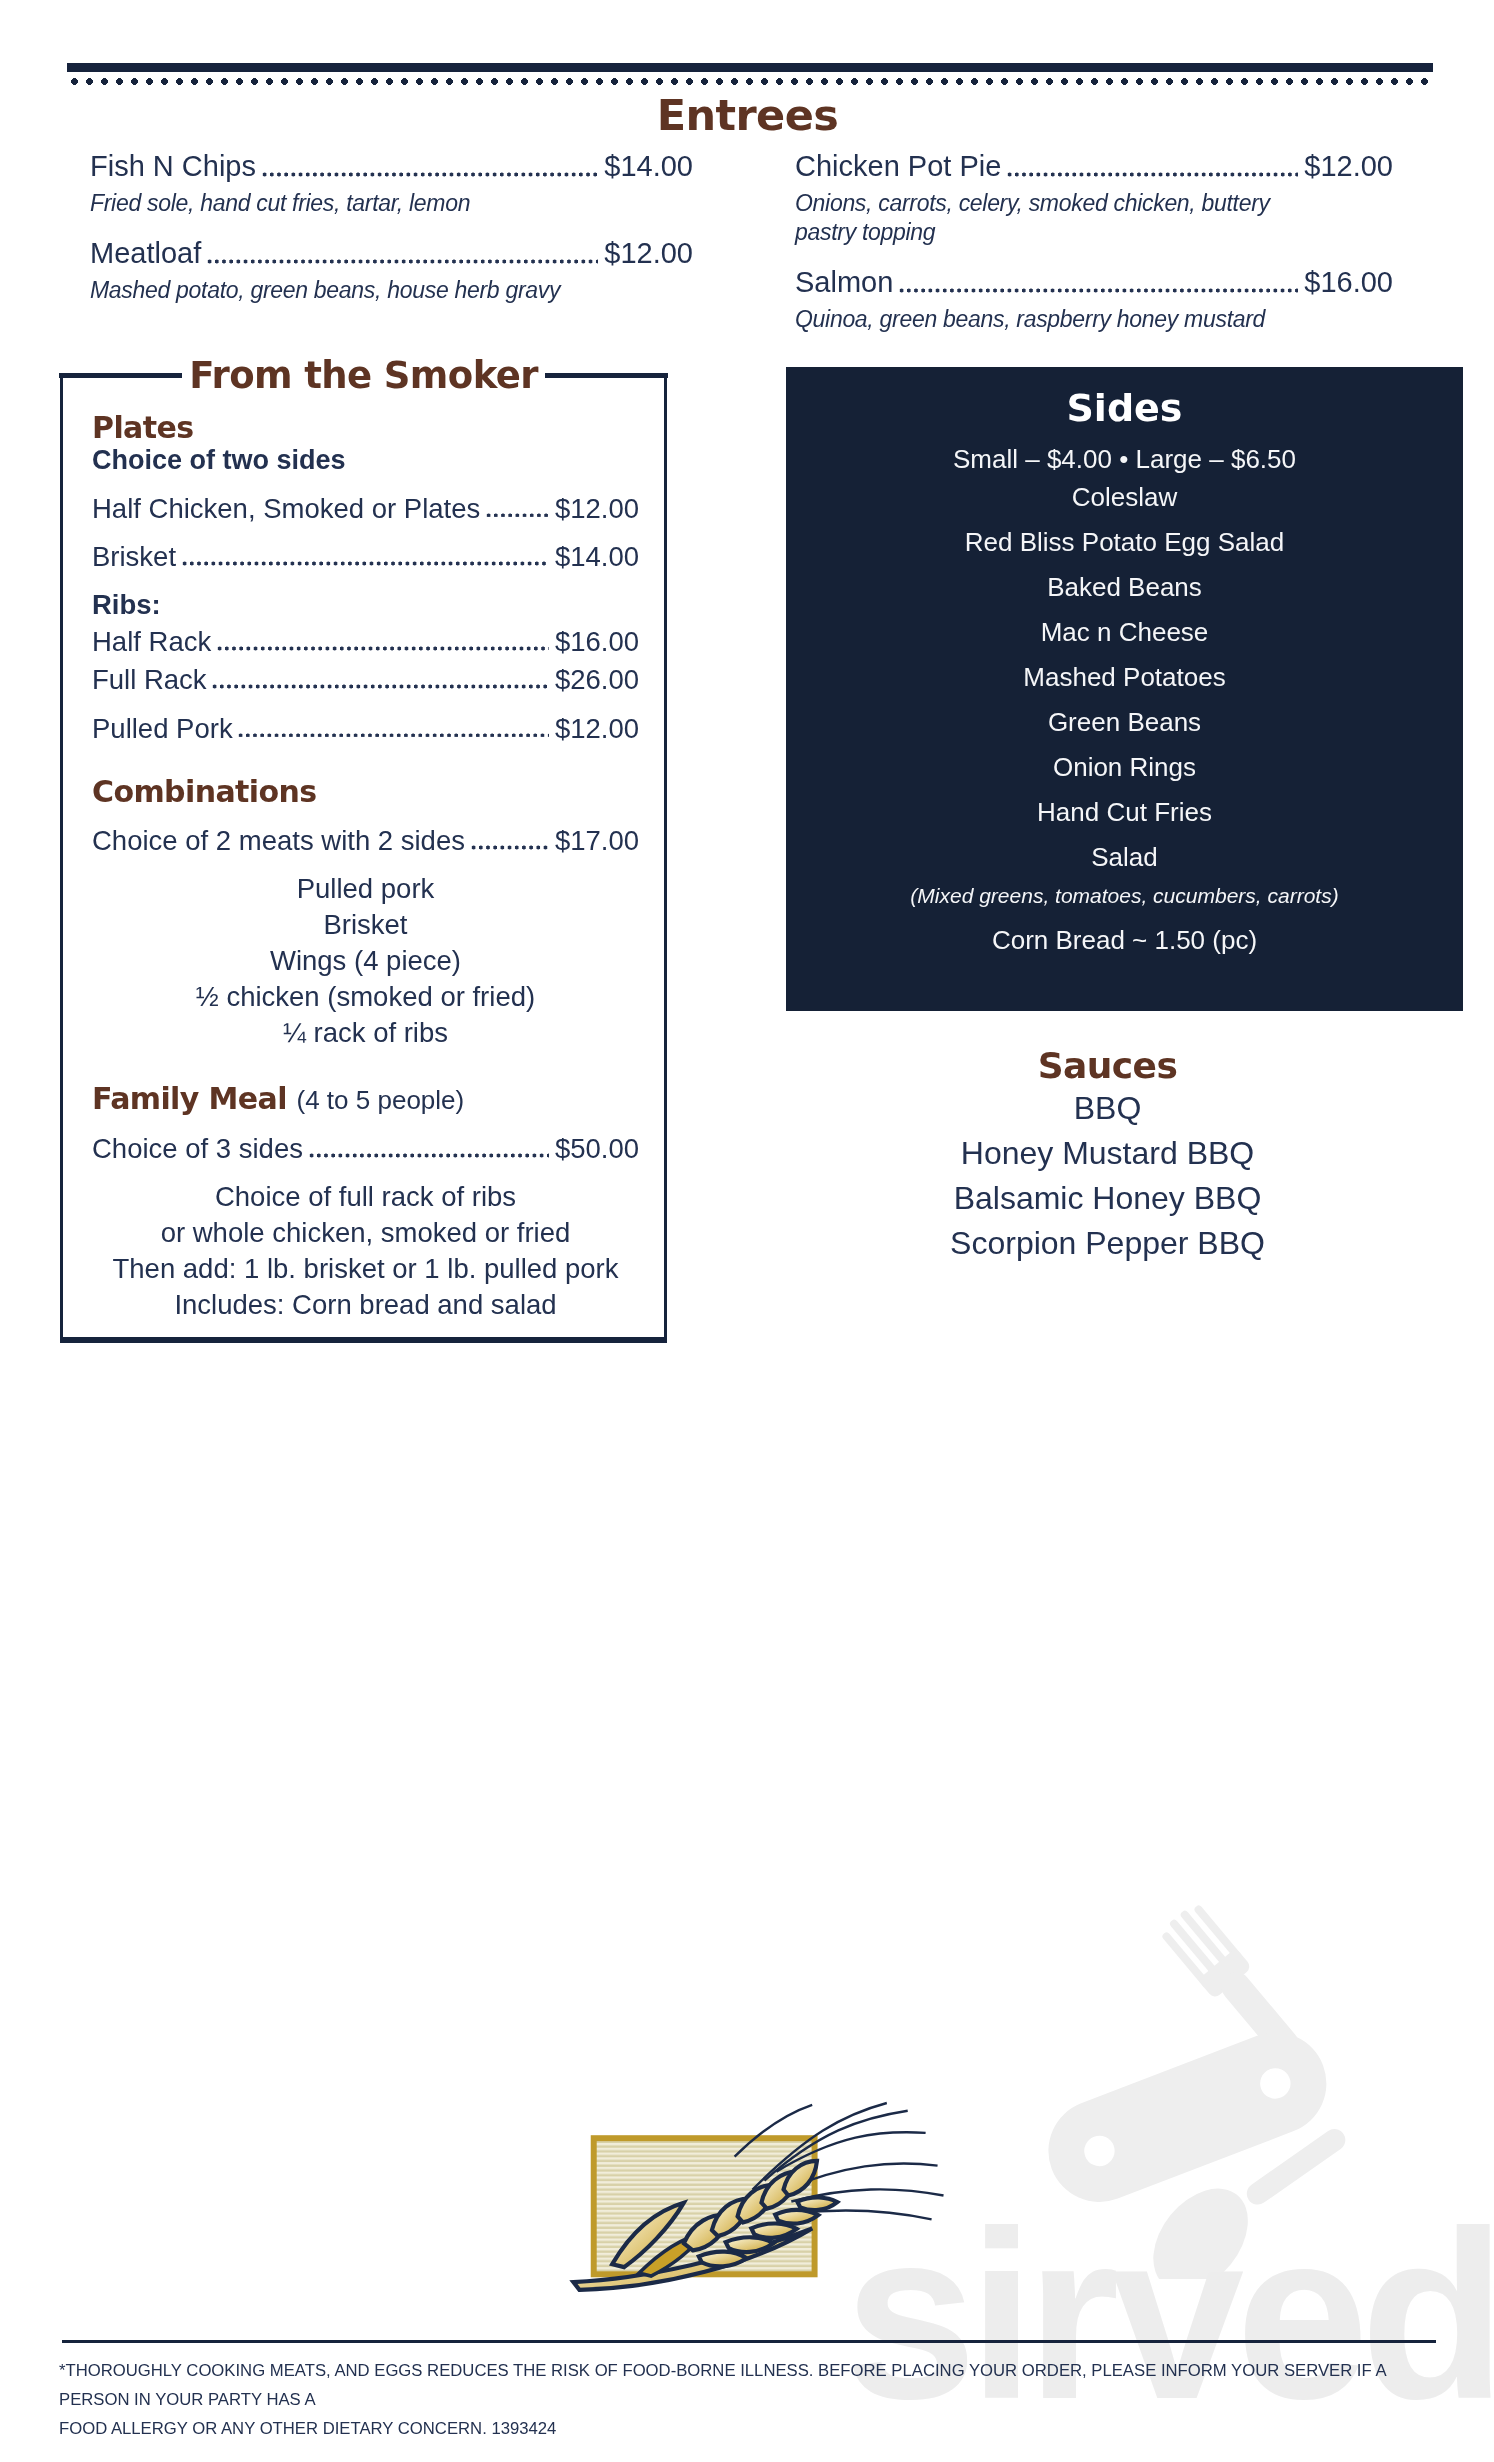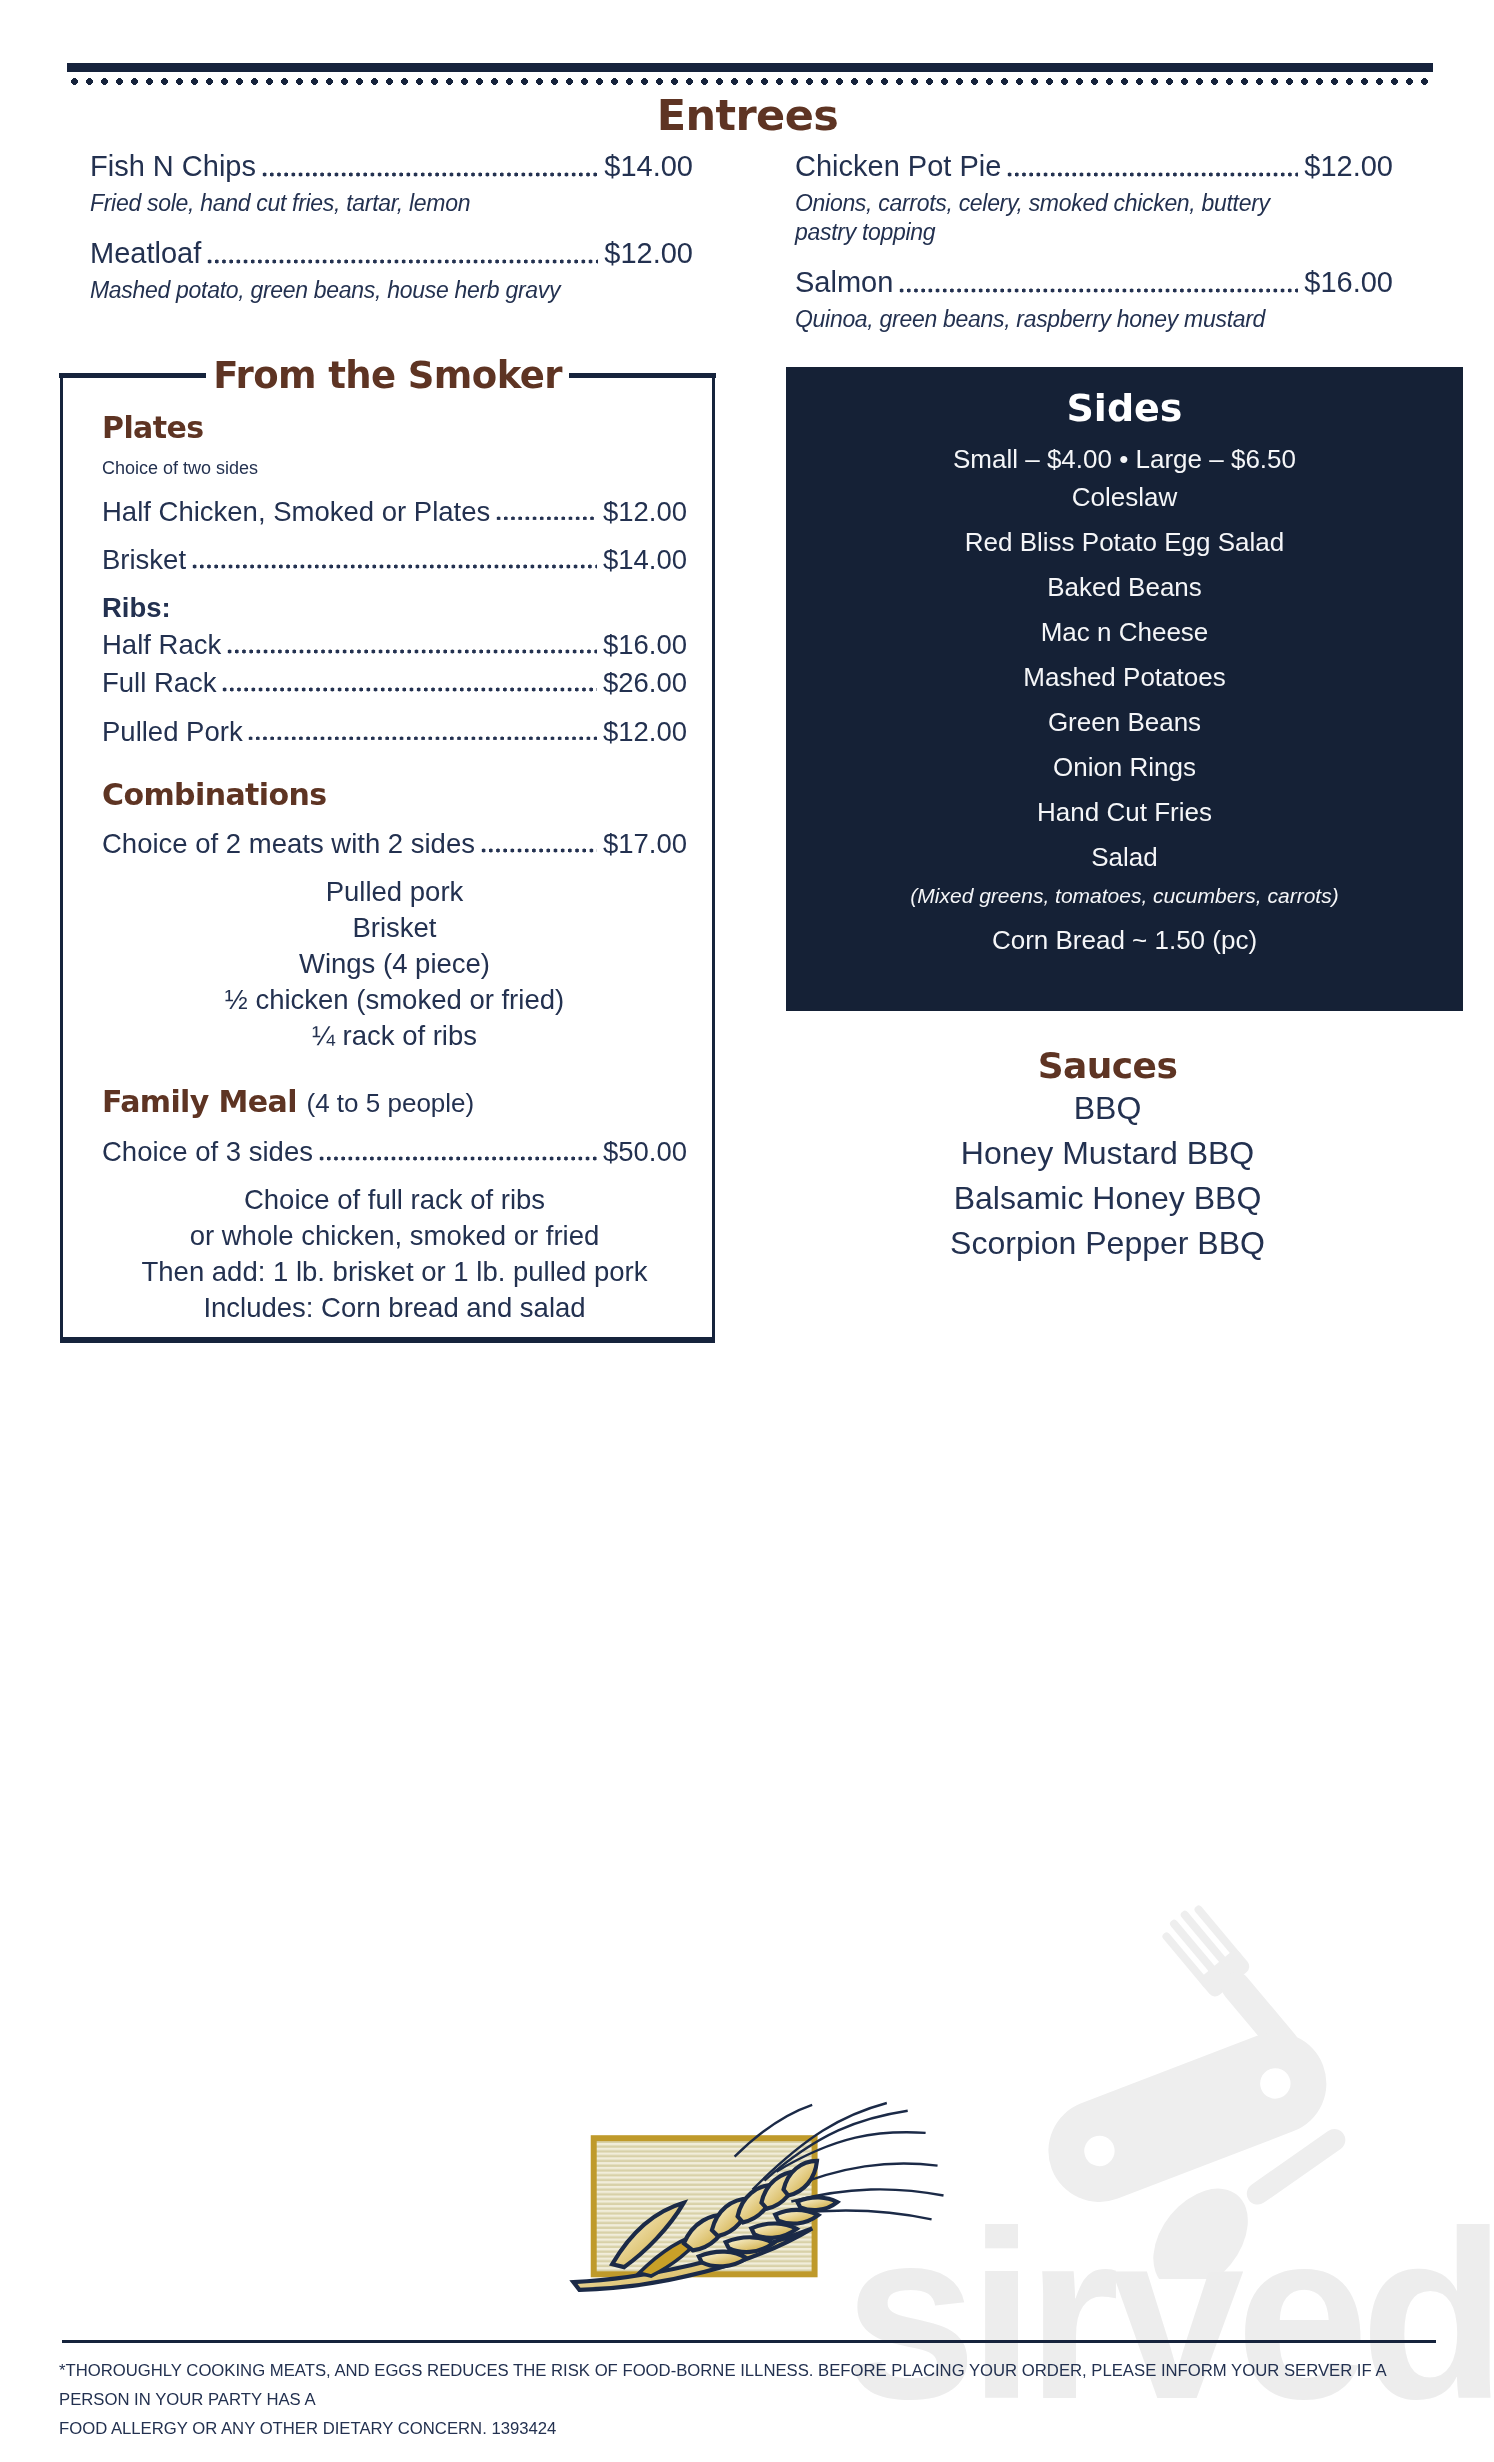--- a/index.html
+++ b/index.html
@@ -34,35 +34,35 @@
   .leader {
     flex:1 1 auto; height:4.8px; margin:0 6px 7.2px 4.8px;
     background:radial-gradient(circle, #233150 1.8px, transparent 2.1px) repeat-x left center / 7.2px 4.8px;
   }
   .item-desc { font-style:italic; font-size:23px; line-height:29px; margin-top:4.8px; letter-spacing:-0.3px; }
   .col-right .item-desc { max-width:538px; }
   .entree-item + .entree-item { margin-top:18px; }
 
   
   .smoker-box {
-    position:absolute; left:60px; top:377px; width:655px; height:966px;
-    border:3.6px solid #16233c; border-top:none; border-bottom-width:6.6px;padding-left:10px;
+    position:absolute; left:60px; top:377px; width:607px; height:966px;
+    border:3.6px solid #16233c; border-top:none; border-bottom-width:6.6px;
   }
   .smoker-title-row {
     position:absolute; left:-3.6px; right:-3.6px; top:-23px;
     display:flex; align-items:center;
   }
   .smoker-title-row .rule { flex:1 1 auto; height:4.2px; background:#16233c; }
   .smoker-title {
     padding:0 7.2px; white-space:nowrap; font-family:"DejaVu Sans", sans-serif;
     font-weight:bold; font-size:37px; color:#5e3423; letter-spacing:-0.6px; line-height:43px;
   }
   .smoker-content { padding:33px 25px 0 29px; }
   .h-brown { font-family:"DejaVu Sans", sans-serif; font-weight:bold; font-size:30px; color:#5e3423; letter-spacing:-0.6px; }
-  .note-bold { font-weight:normal; font-size:18px; margin-top:13px; }
+  .note-bold { font-weight:bold; font-size:27px; }
   .smoker-content .menu-row { font-size:27.5px; line-height:33px; }
   .mt-item { margin-top:15.5px; }
   .mt-small { margin-top:4.8px; }
   .ribs-head { font-weight:bold; font-size:27.5px; margin-top:15.5px; }
   .center-list { text-align:center; font-size:27.5px; line-height:36px; margin-top:14.4px; }
   .family-row { margin-top:30px; display:flex; align-items:baseline; }
   .family-note { font-size:26px; margin-left:9.6px; font-weight:normal; color:#233150; font-family:"Liberation Sans", sans-serif; letter-spacing:0; }
 
   
   .sides-box {

